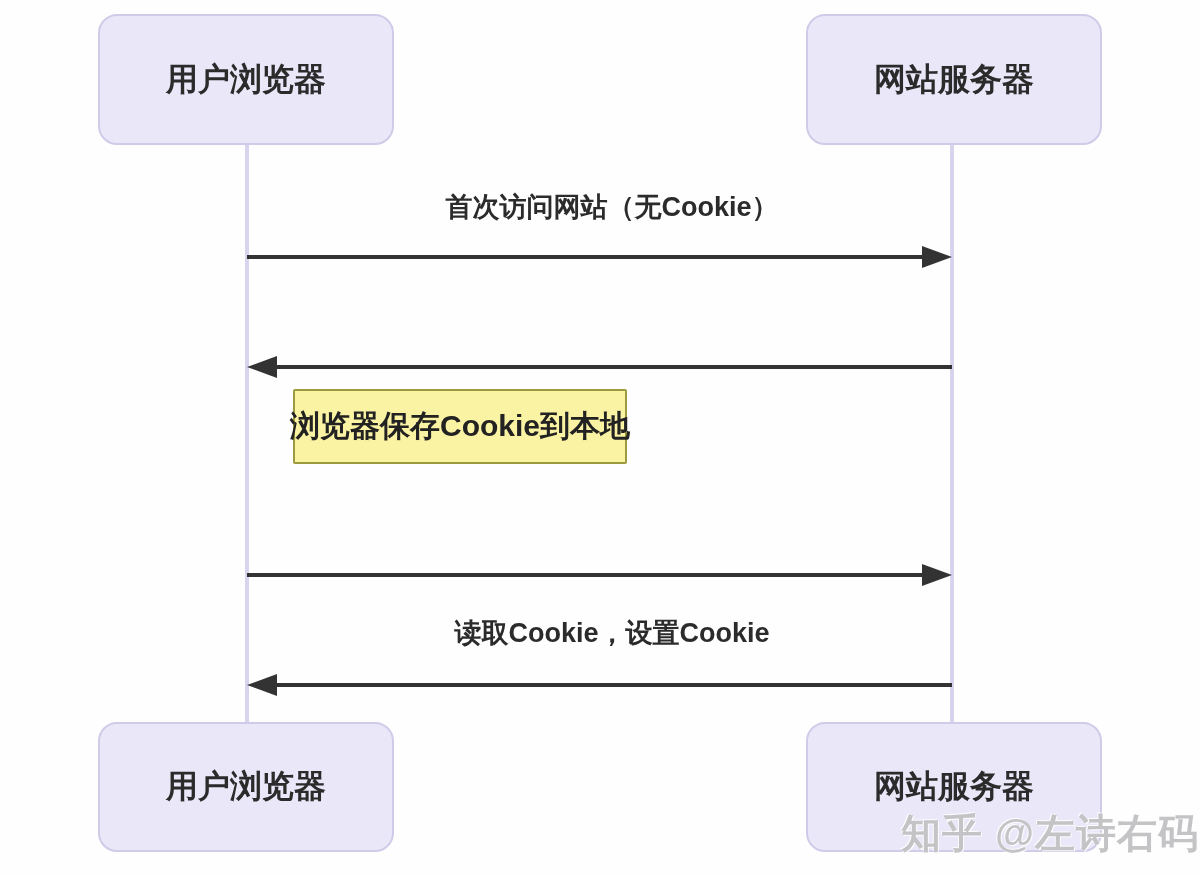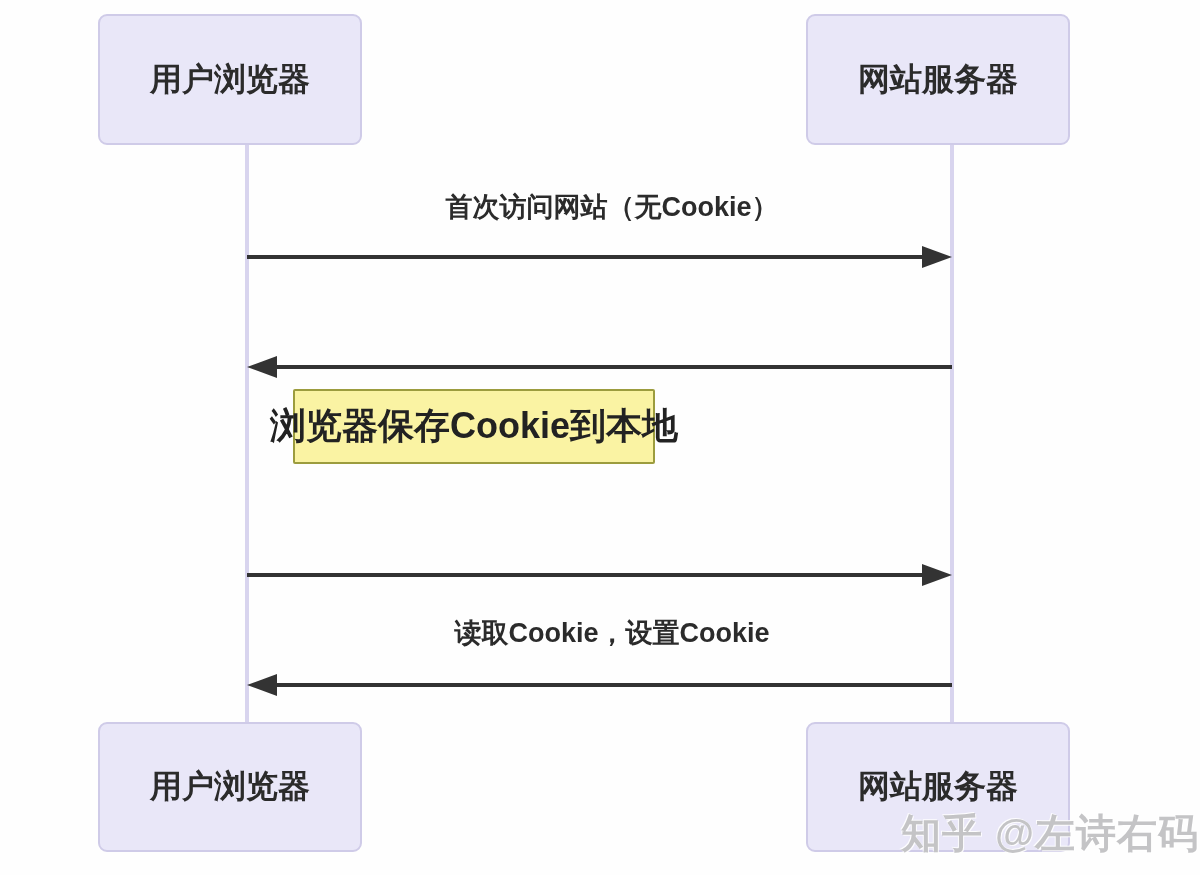--- a/index.html
+++ b/index.html
@@ -8,24 +8,24 @@
     background:#ffffff;
   }
   .canvas{
     position:relative;
     width:1200px;height:875px;
     background:var(--background,#FEFEFE);
     overflow:hidden;
   }
   .actor{
     position:absolute;
-    width:264px;height:131px;
+    width:296px;height:131px;
     background:var(--actor_fill,#E9E7F8);
     border:2px solid var(--actor_border,#CFCBE8);
-    border-radius:9px;
+    border-radius:19px;
     display:flex;align-items:center;justify-content:center;
     font-size:32px;font-weight:600;
     color:var(--text,#2B2B2B);
     box-sizing:border-box;
   }
   .actor.tl{left:98px;top:14px;}
   .actor.tr{left:806px;top:14px;}
   .actor.bl{left:98px;top:722px;height:130px;}
   .actor.br{left:806px;top:722px;height:130px;}
   .lifeline{
@@ -57,26 +57,26 @@
   .arrow.left  .shaft{left:24px;right:0;}
   .arrow .head{
     position:absolute;top:0;width:0;height:0;
     border-top:11px solid transparent;
     border-bottom:11px solid transparent;
   }
   .arrow.right .head{right:0;border-left:30px solid var(--arrow,#333333);}
   .arrow.left  .head{left:0;border-right:30px solid var(--arrow,#333333);}
   .note{
     position:absolute;
-    left:293px;top:389px;width:362px;height:75px;
+    left:293px;top:389px;width:334px;height:75px;
     background:var(--note_fill,#FAF3A3);
     border:2px solid var(--note_border,#9C9C3E);
     border-radius:2px;
     display:flex;align-items:center;justify-content:center;
-    font-size:36px;font-weight:700;
+    font-size:30px;font-weight:700;
     color:#222222;
     box-sizing:border-box;
     white-space:nowrap;
   }
   .watermark{
     position:absolute;
     left:901px;top:806px;
     font-size:40px;font-weight:600;
     color:var(--watermark,#C4C4C6);
     text-shadow:1px 1px 0 rgba(255,255,255,.9),-1px -1px 0 rgba(255,255,255,.9);

